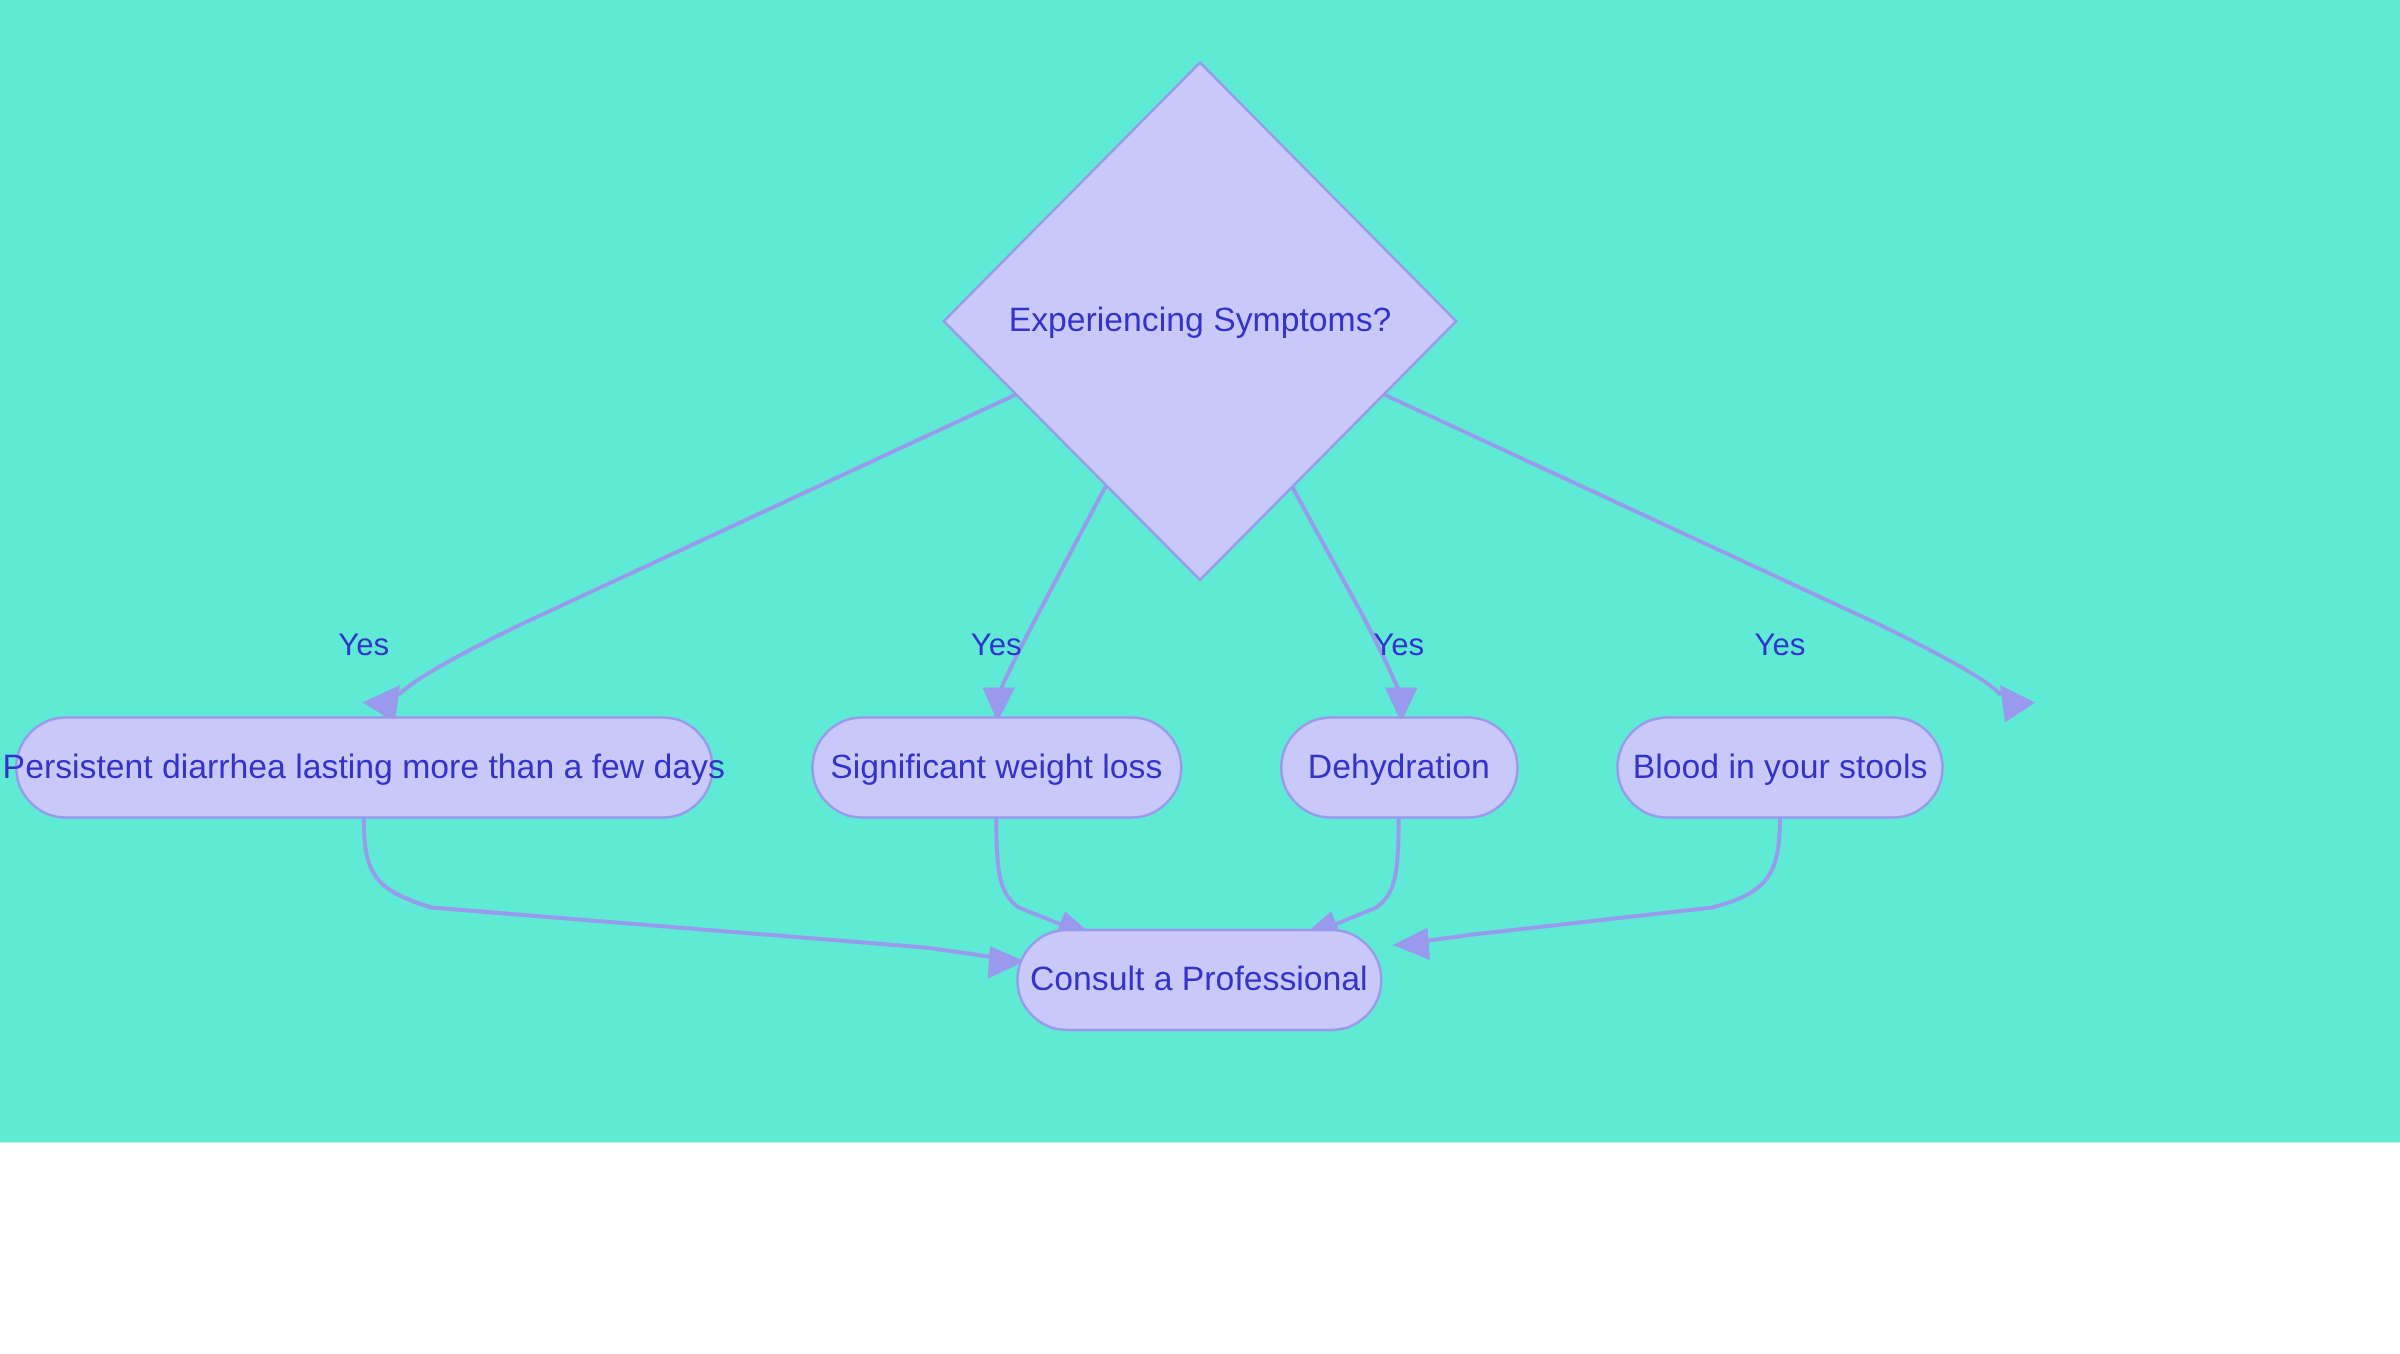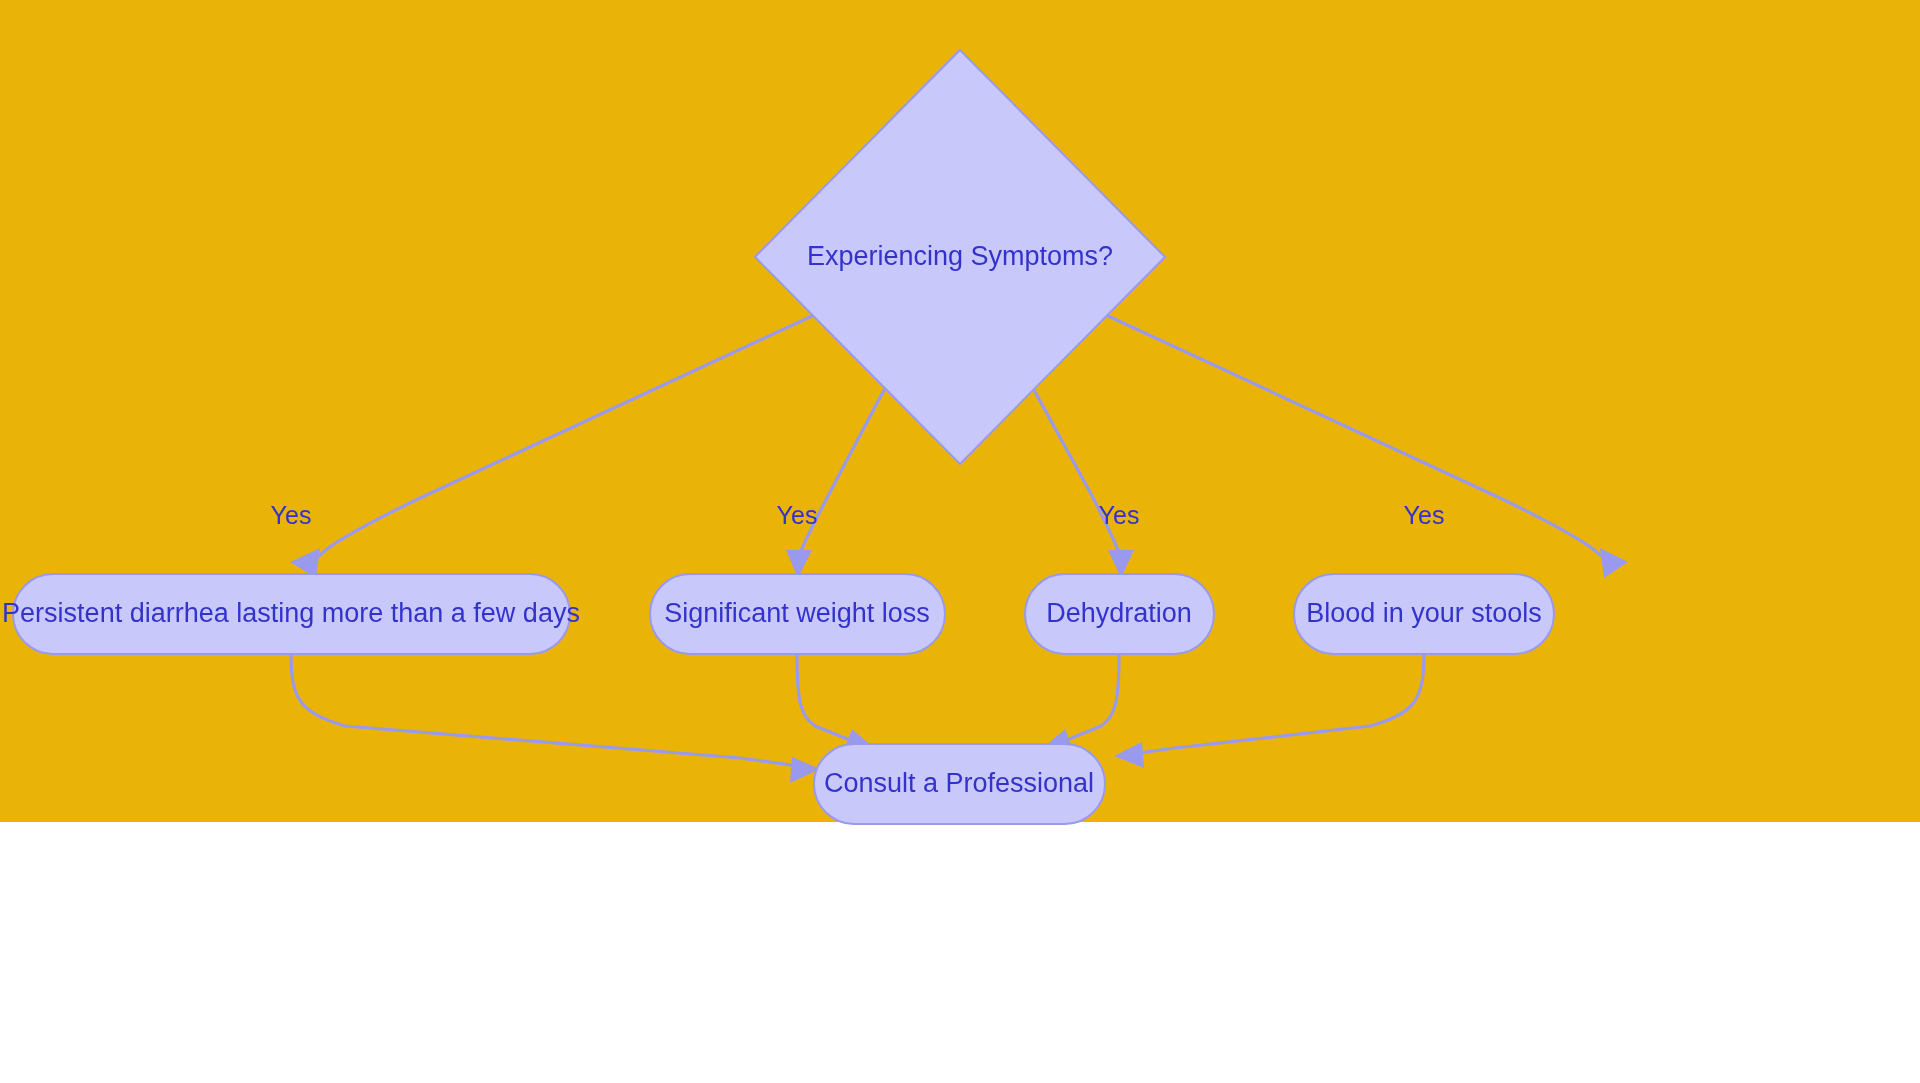--- a/index.html
+++ b/index.html
@@ -10,22 +10,22 @@
   }
   body {
     width: 1920px;
     height: 1083px;
     overflow: hidden;
     font-family: "Liberation Sans", sans-serif;
   }
   #flowchart-root {
     position: relative;
     width: 1920px;
-    height: 822px;
-    background: #eab308;
+    height: 914px;
+    background: #5eead4;
     text-align: right;
   }
   svg#diagram {
     display: block;
     width: 1920px;
     height: 1083px;
   }
   .node-shape {
     fill: #c8c8fa;
     stroke: #9999ee;

